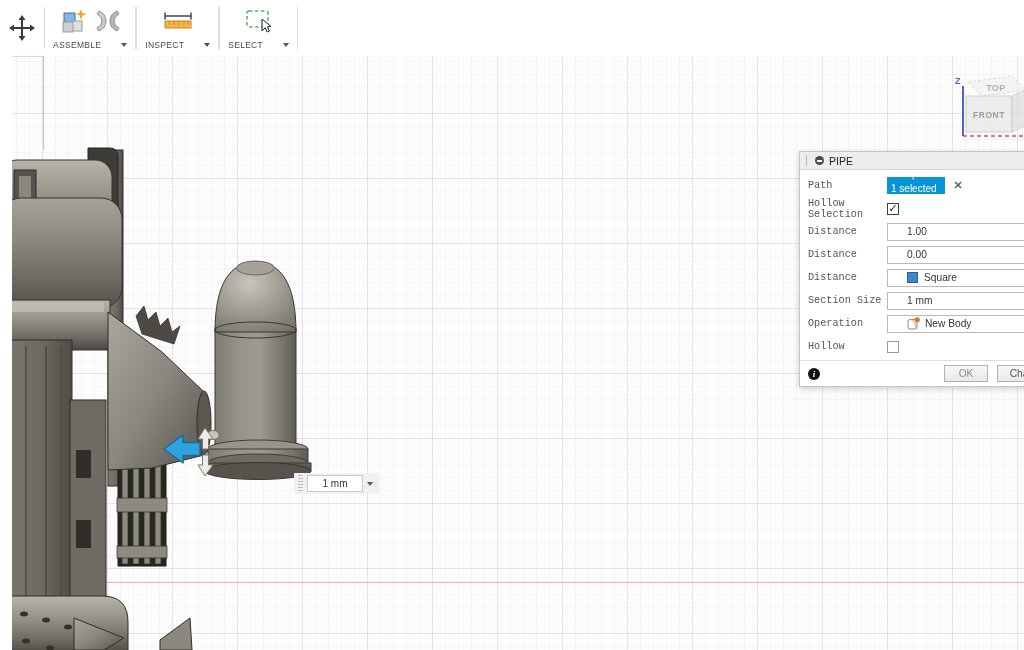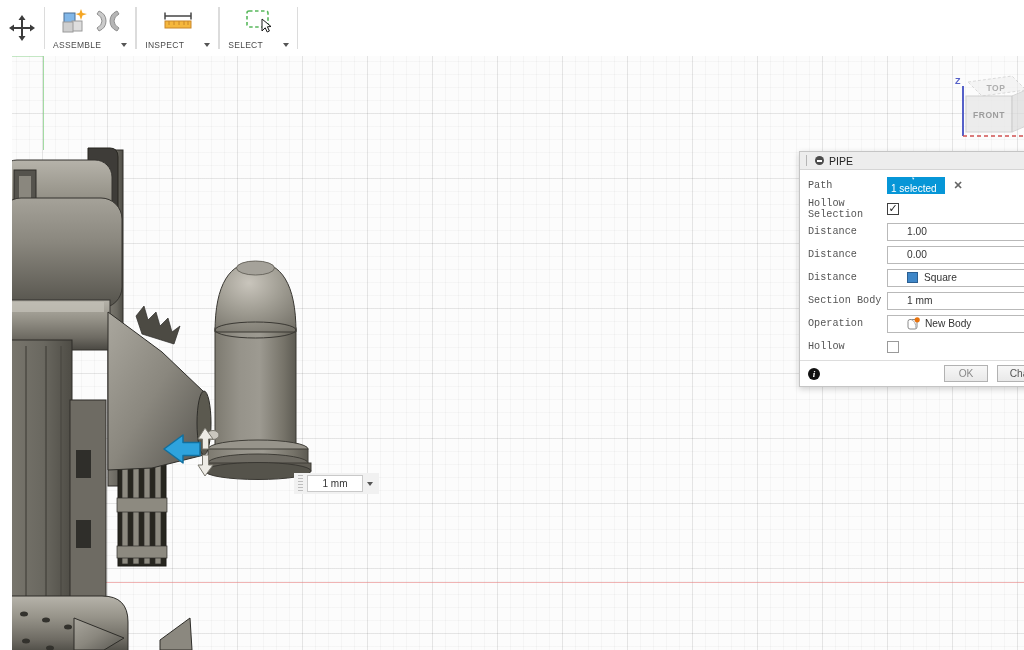--- a/index.html
+++ b/index.html
@@ -348,21 +348,21 @@
         <div class="combo">
           <span class="swatch"></span>
           <span>Square</span>
           <span class="caret-zone">
               <span class="caret-down"></span>
             </span>
         </div>
       </div>
 
       <div class="dlg-row">
-        <div class="dlg-label">Section Body</div>
+        <div class="dlg-label">Section Size</div>
         <div class="combo">
           <span>1 mm</span>
           <span class="caret-zone">
               <span class="caret-down"></span>
             </span>
         </div>
       </div>
 
       <div class="dlg-row">
         <div class="dlg-label">Operation</div>

